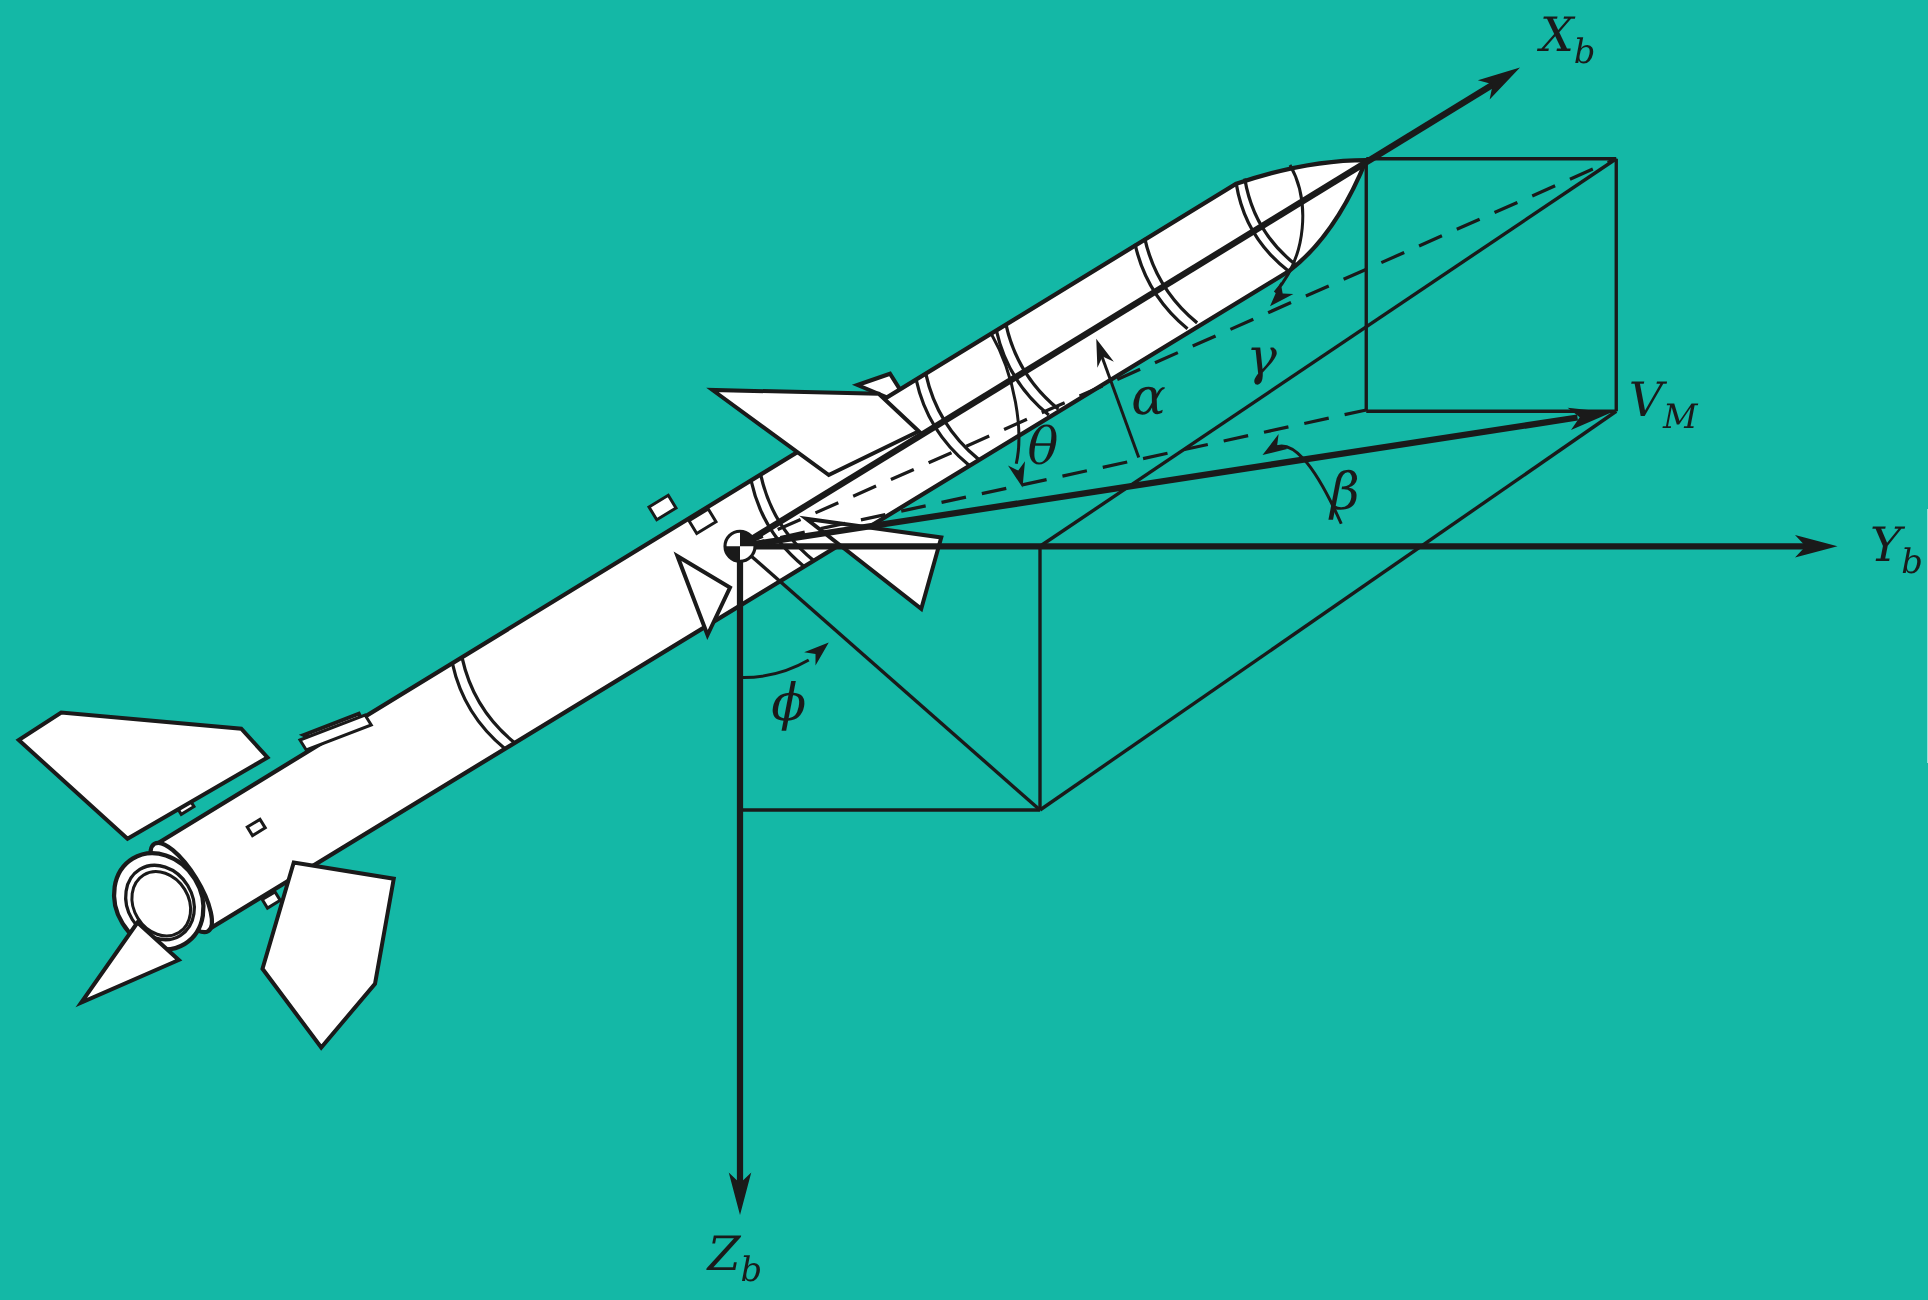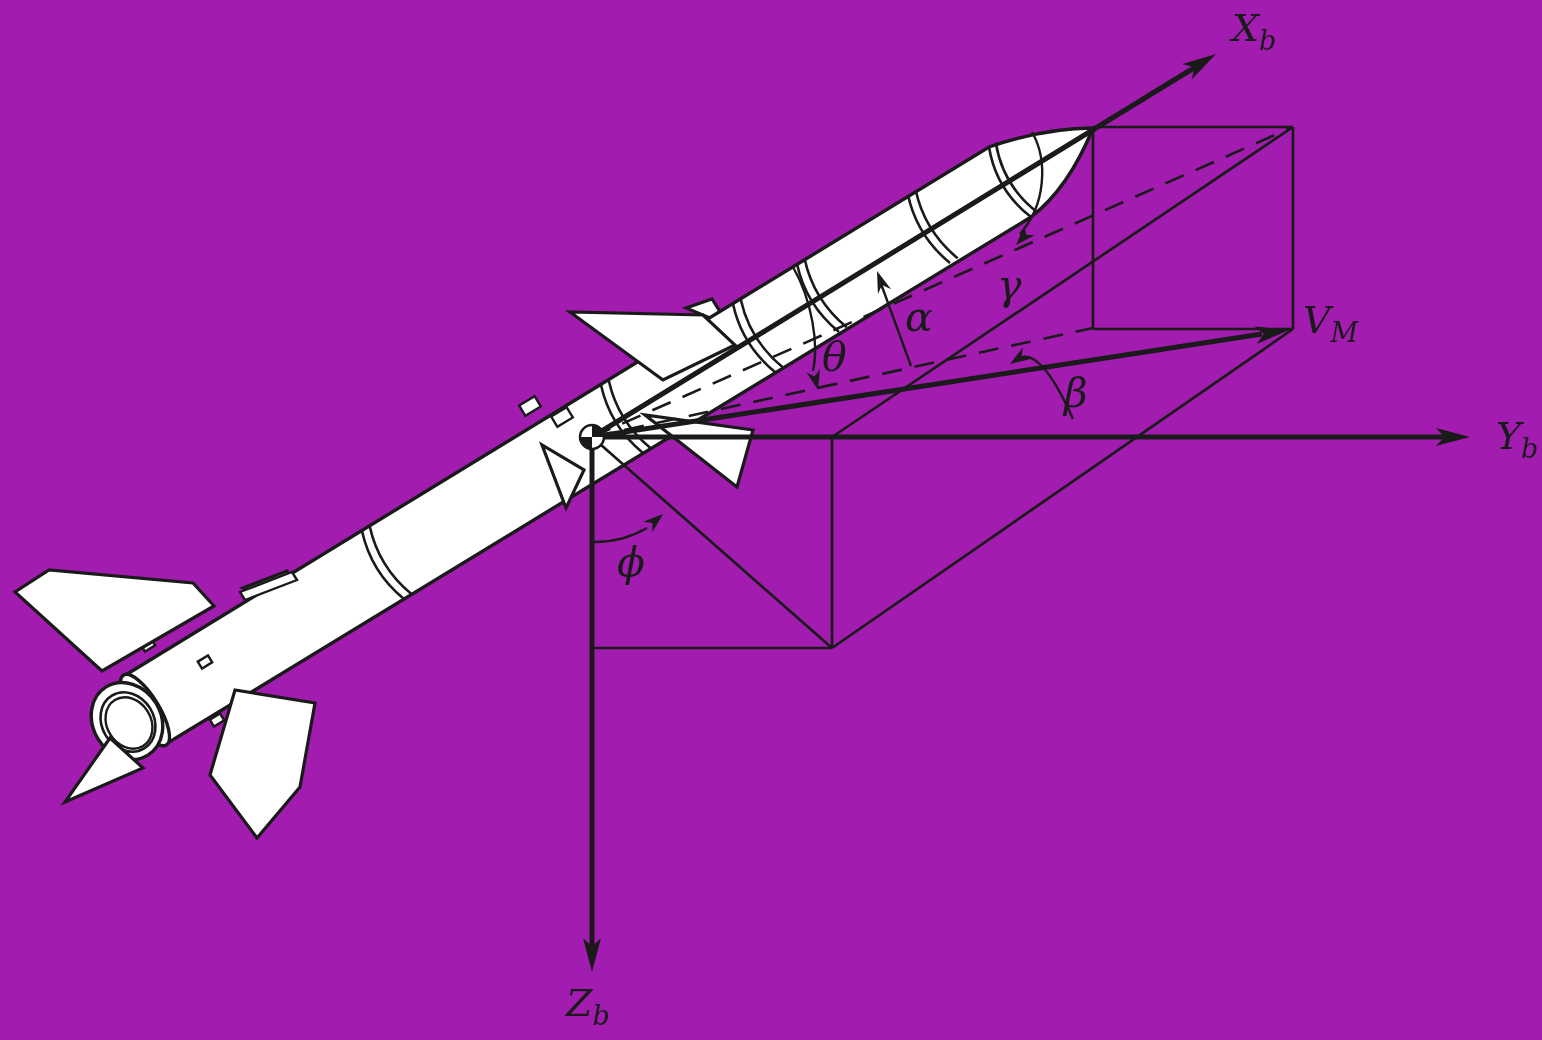--- a/index.html
+++ b/index.html
@@ -7,21 +7,21 @@
     padding: 0;
     background: #ffffff;
     width: 1542px;
     height: 1040px;
     overflow: hidden;
   }
   .figure-wrap {
     width: 1542px;
     height: 1040px;
     position: relative;
-    background: #a21caf;
+    background: #14b8a6;
   }
   svg { display: block; }
   .ink-line      { stroke: #1a1a1a; fill: none; }
   .thick         { stroke-width: 5; }
   .thin          { stroke-width: 2.7; }
   .art           { stroke-width: 3.4; fill: #ffffff; }
   .art-open      { stroke-width: 3.2; fill: #ffffff; }
   .ring          { stroke-width: 2.6; fill: none; }
   .detail        { stroke-width: 2.4; fill: #ffffff; }
   .dashed        { stroke-width: 2.6; stroke-dasharray: 20 13; fill: none; }

